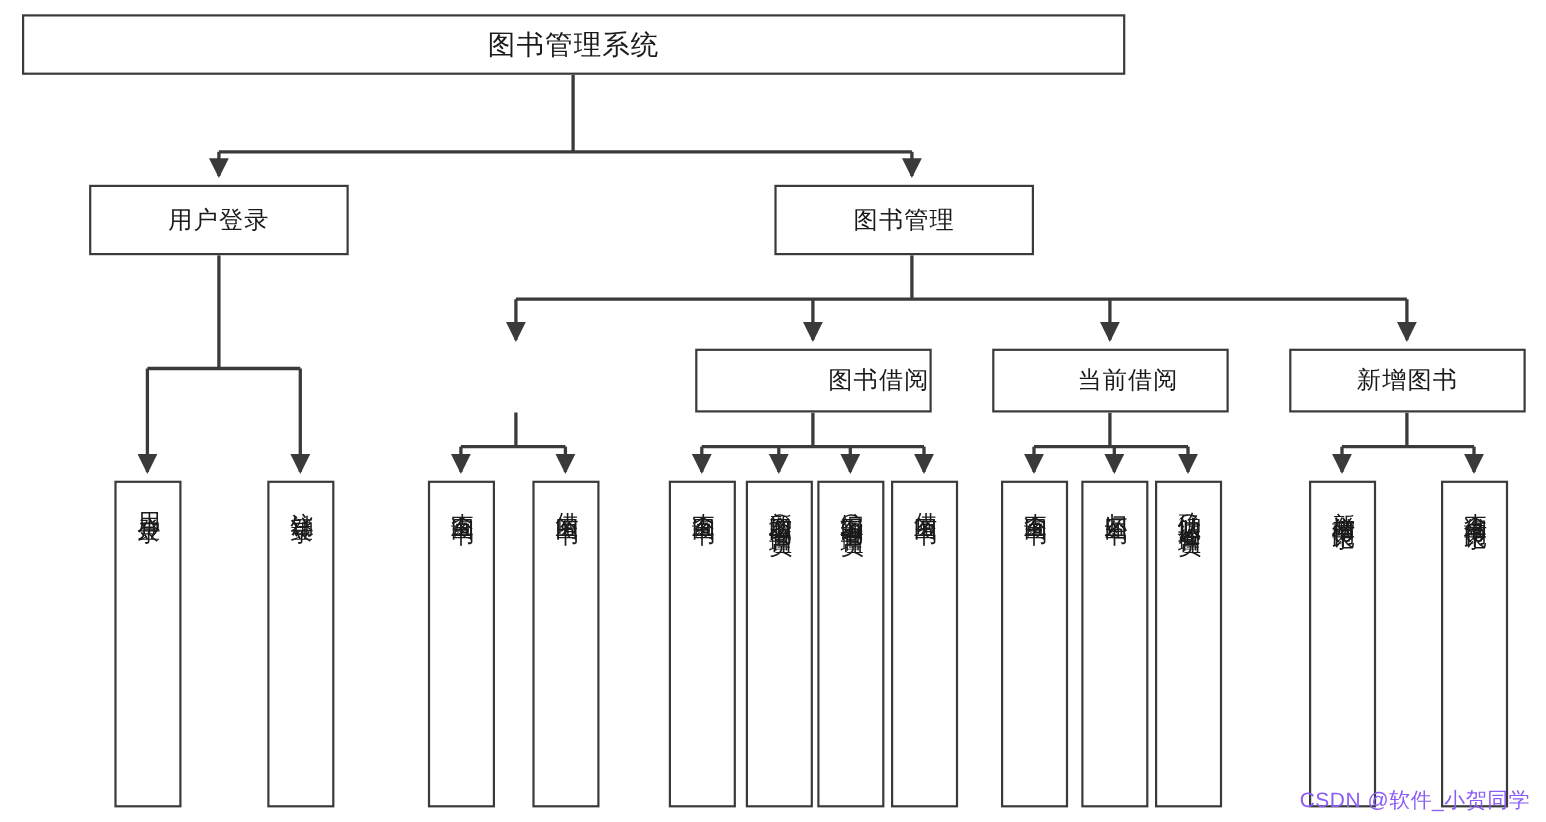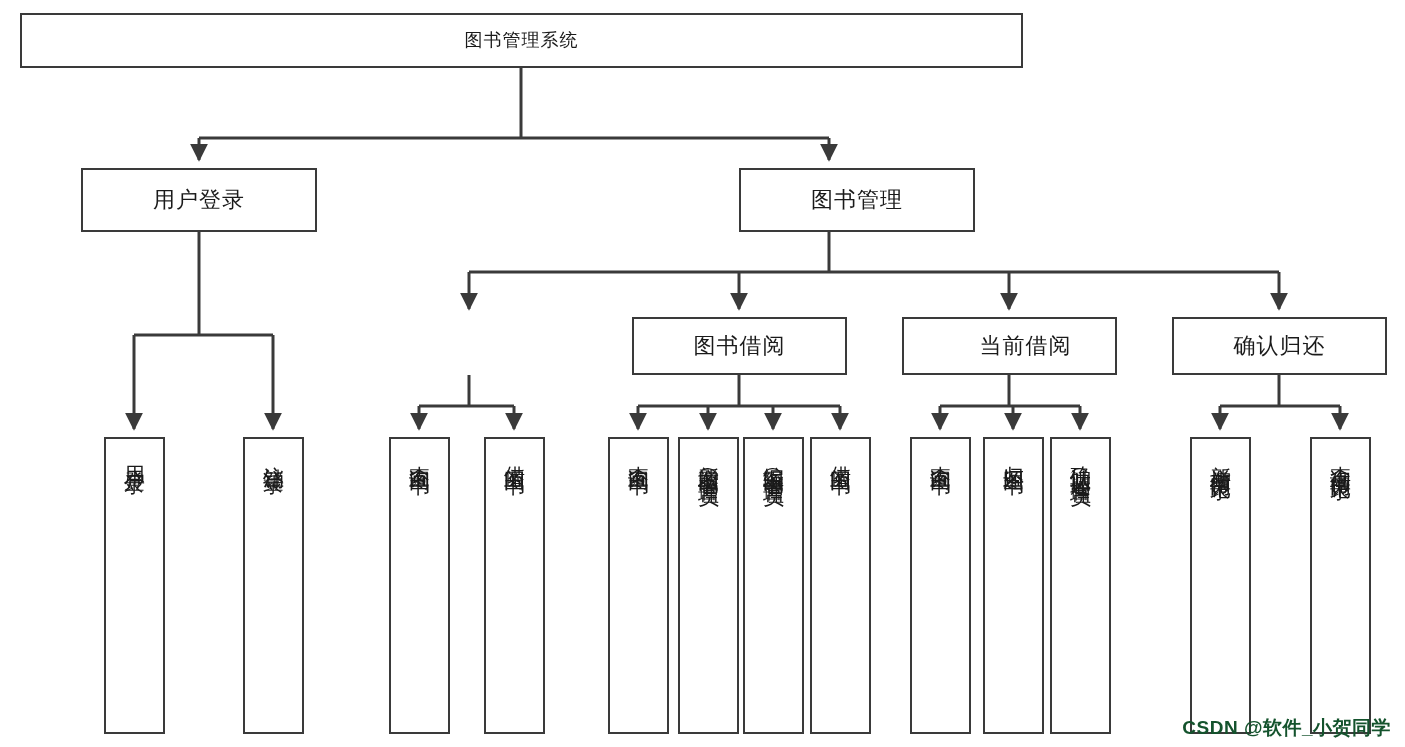--- a/index.html
+++ b/index.html
@@ -35,45 +35,44 @@
     align-items: center;
     justify-content: center;
     color: #1a1a1a;
   }
   .node.h {
     font-size: 22px;
     letter-spacing: 1px;
     line-height: 1.2;
   }
   .node.root {
-    font-size: 18px;
+    font-size: 25px;
   }
   .node.leaf {
     font-size: 21px;
     padding: 10px 2px;
     align-items: flex-start;
   }
   .leaf-text {
     writing-mode: vertical-rl;
     text-orientation: upright;
     letter-spacing: 3px;
     line-height: 1.05;
     white-space: nowrap;
     display: block;
   }
   .watermark {
     position: absolute;
     right: 14px;
     bottom: 6px;
     font-size: 19px;
-    color: #14532d;
+    color: #8b5cf6;
     letter-spacing: 0.5px;
     white-space: nowrap;
     user-select: none;
-    font-weight: bold;
   }
 </style>
 </head>
 <body>
 
 <div id="canvas">
 
   <svg class="lines" viewBox="0 0 1405 747" xmlns="http://www.w3.org/2000/svg">
     <defs>
       <marker id="arrow" viewBox="0 0 10 10" refX="9" refY="5" markerWidth="6" markerHeight="6" orient="auto-start-reverse">
@@ -124,32 +123,32 @@
     </g>
   </svg>
 
   <div class="node root h" style="left: 20px; top: 13px; width: 1003px; height: 55px;">
     <span>图书管理系统</span>
   </div>
 
   <div class="node h" style="left: 81px; top: 168px; width: 236px; height: 64px;">
     <span>用户登录</span>
   </div>
-  <div class="node h" style="left: 739px; top: 168px; width: 236px; height: 64px;">
+  <div class="node h" style="left: 704px; top: 168px; width: 236px; height: 64px;">
     <span>图书管理</span>
   </div>
 
-  <div class="node h" style="left: 632px; top: 317px; width: 215px; height: 58px;">
+  <div class="node h" style="left: 632px; top: 317px; width: 215px; height: 58px; justify-content: flex-end;">
     <span>图书借阅</span>
   </div>
   <div class="node h" style="left: 902px; top: 317px; width: 215px; height: 58px; padding-left: 32px;">
     <span>当前借阅</span>
   </div>
   <div class="node h" style="left: 1172px; top: 317px; width: 215px; height: 58px;">
-    <span>确认归还</span>
+    <span>新增图书</span>
   </div>
 
   <div class="node leaf" style="left: 104px; top: 437px; width: 61px; height: 297px;">
     <span class="leaf-text">用户登录</span>
   </div>
   <div class="node leaf" style="left: 243px; top: 437px; width: 61px; height: 297px;">
     <span class="leaf-text">注销登录</span>
   </div>
   <div class="node leaf" style="left: 389px; top: 437px; width: 61px; height: 297px;">
     <span class="leaf-text">查询图书</span>

